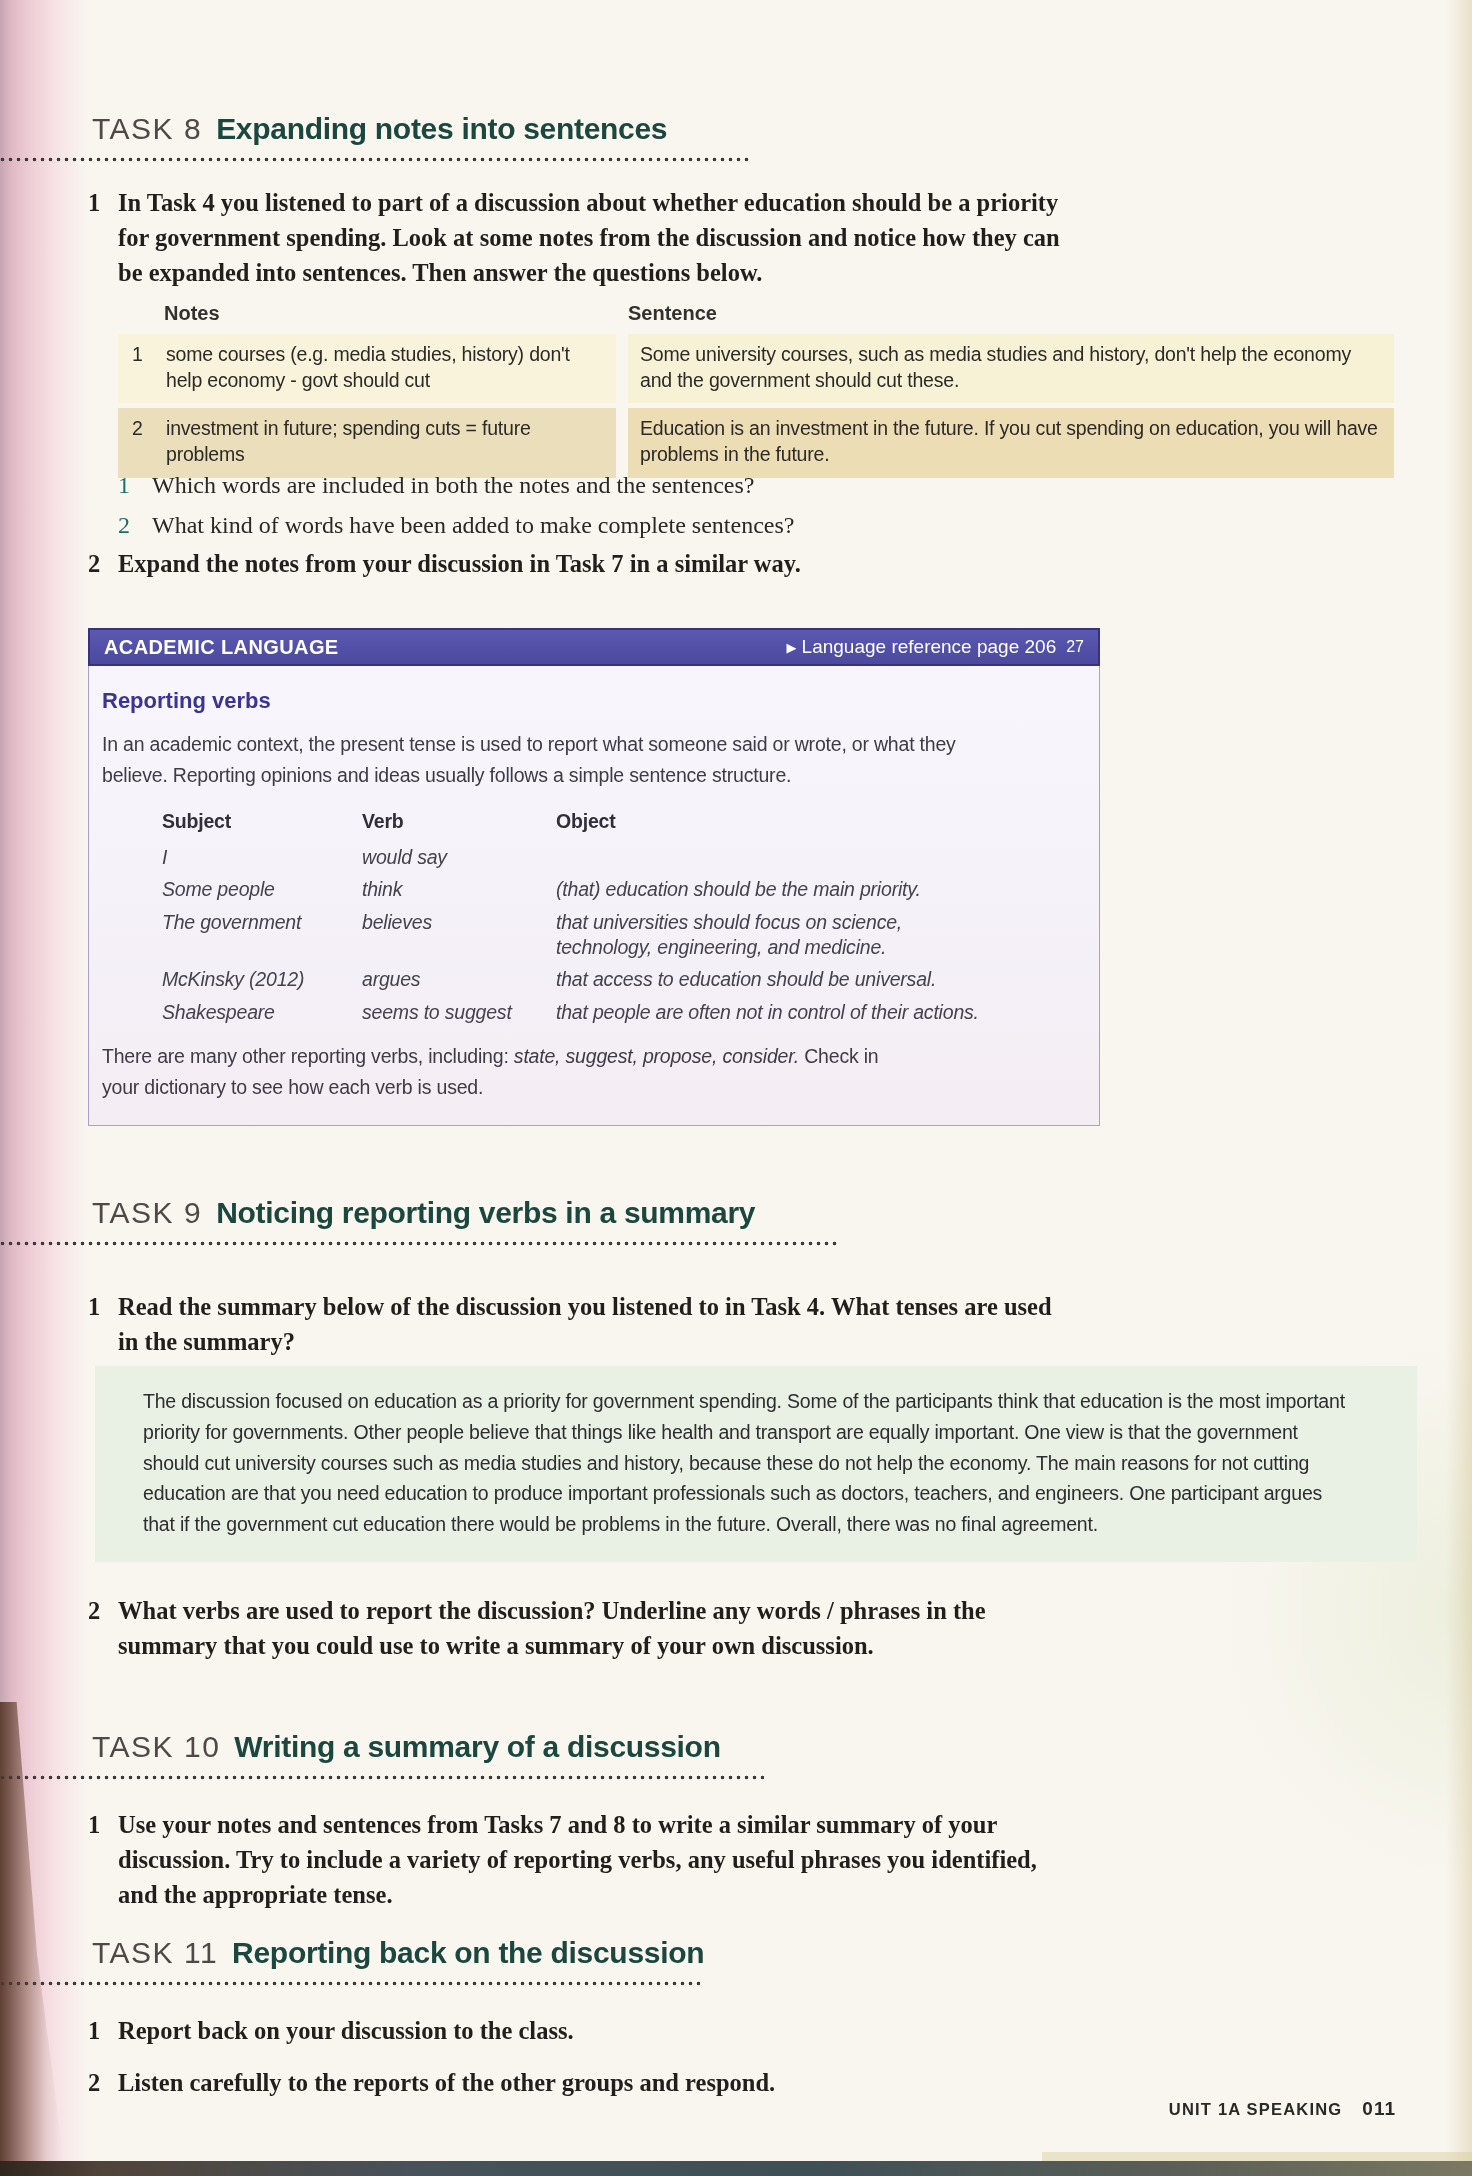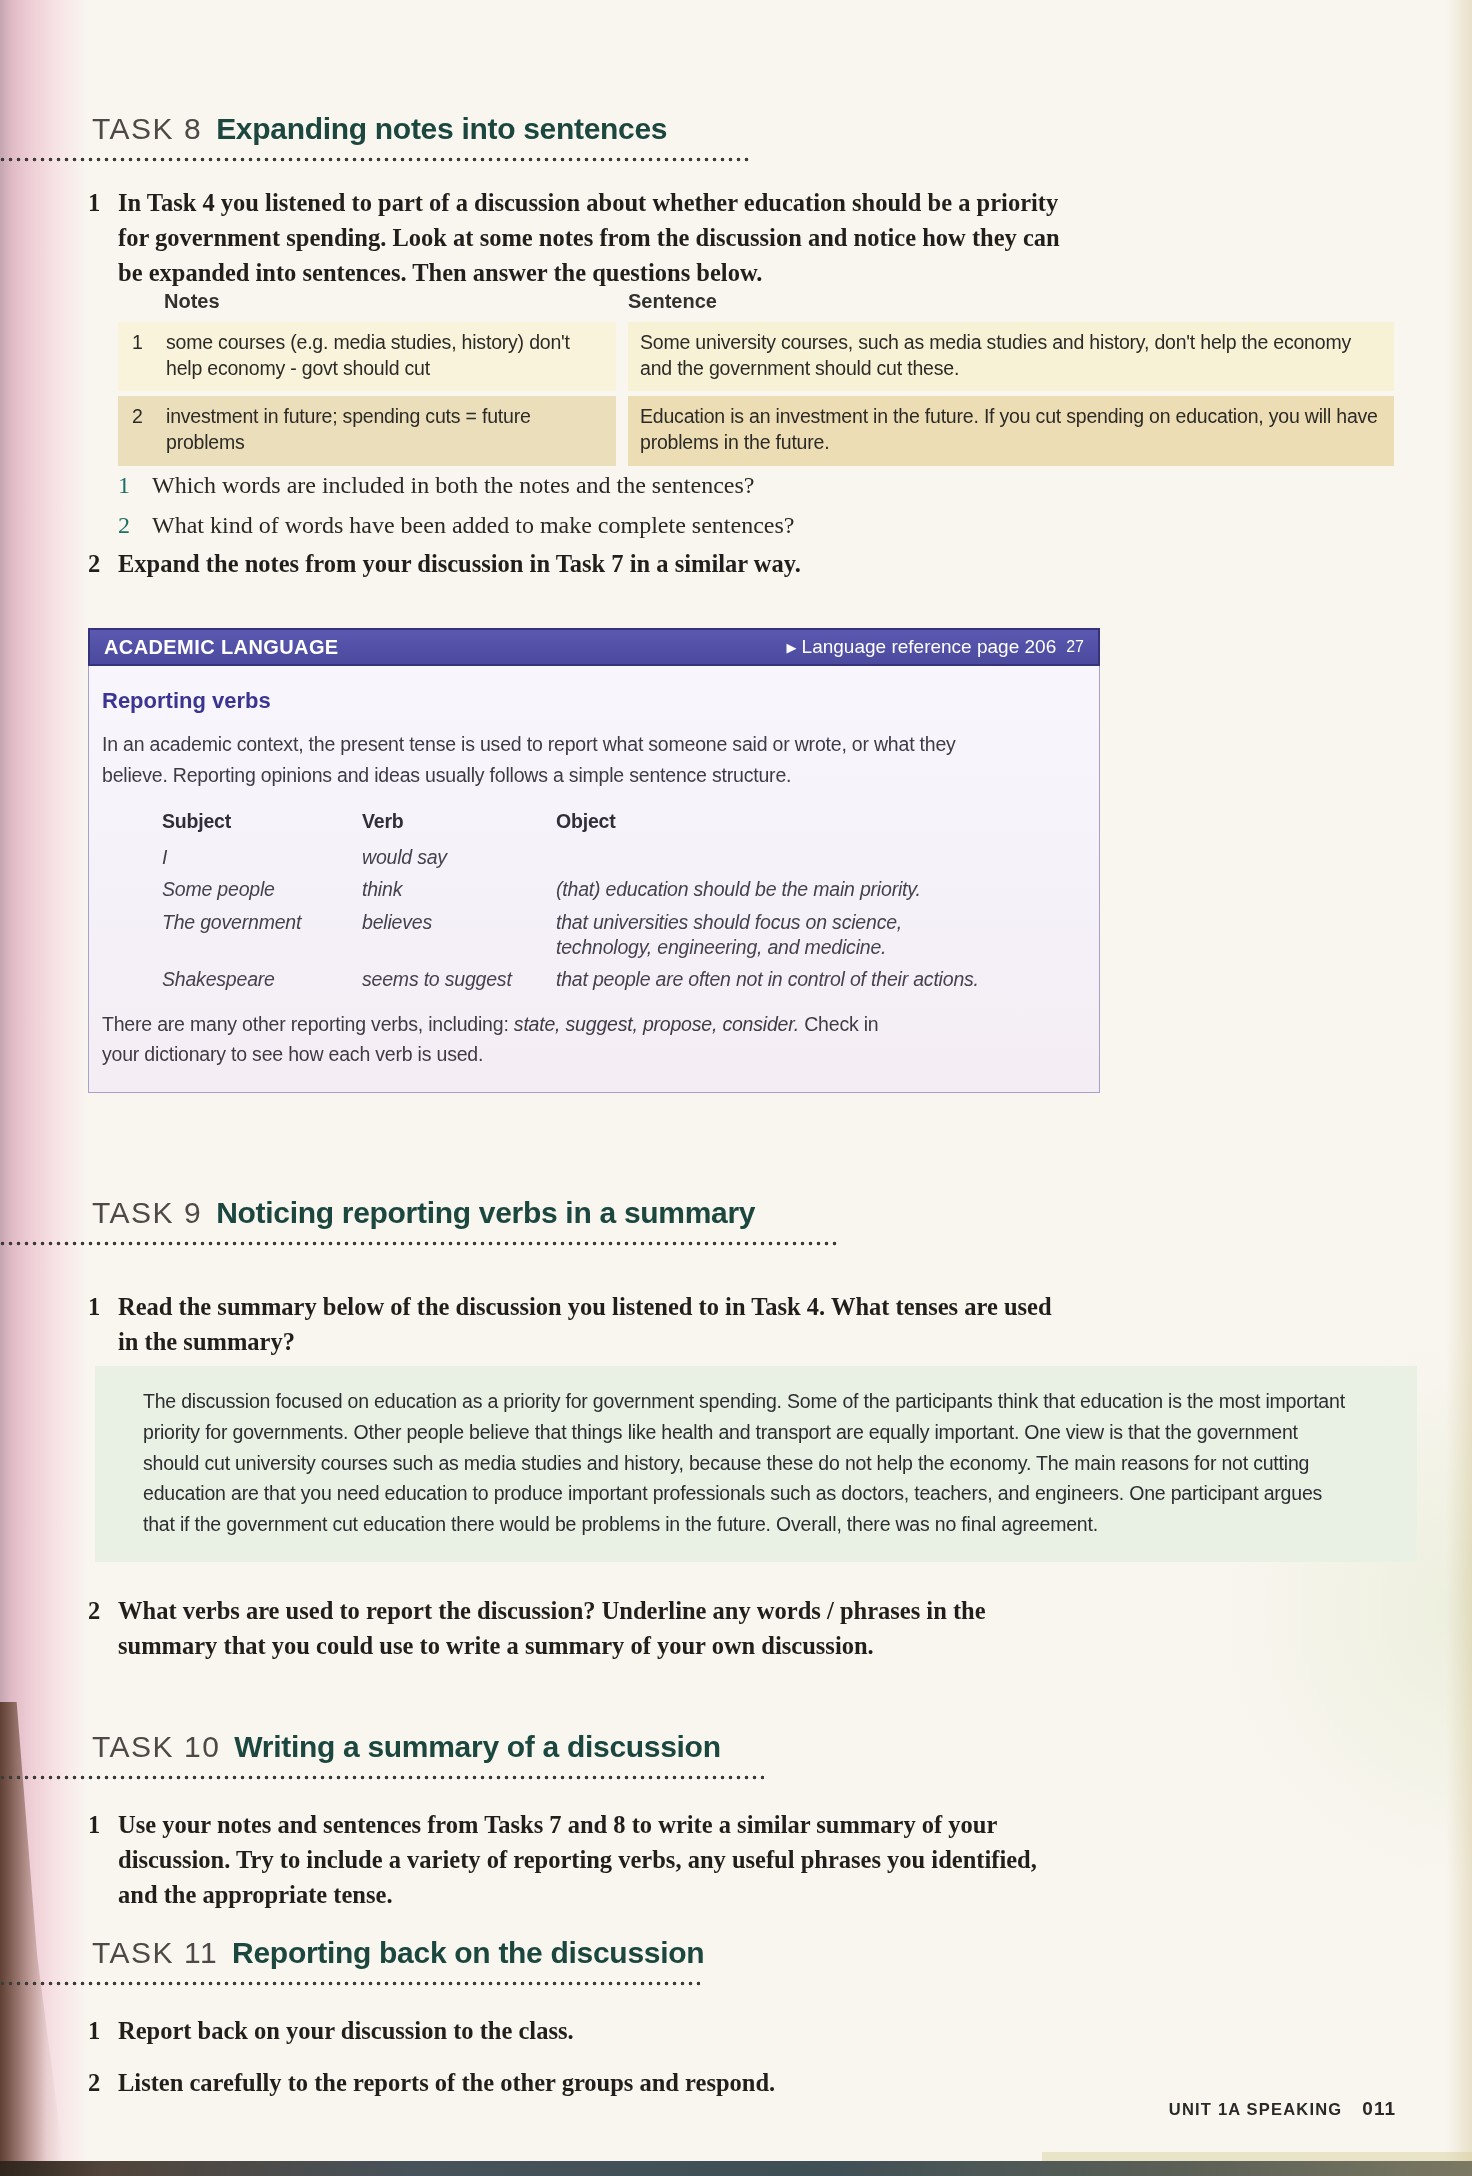--- a/index.html
+++ b/index.html
@@ -59,21 +59,21 @@
   }
 
   
   .questions { position:absolute; left:118px; }
   .q { display:flex; margin-bottom:13px; font-family:"Liberation Serif",serif; font-size:24px; color:#2b2724; }
   .q .qnum { color:#1e6f66; width:34px; flex:none; }
 
   
   .notes-table { position:absolute; left:118px; top:290px; width:1276px; }
   .nt-head, .nt-row { display:grid; grid-template-columns:46px 452px 12px 1fr; }
-  .nt-head { font-weight:700; font-size:20px; color:#33312e; margin-bottom:9px; }
+  .nt-head { font-weight:700; font-size:20px; color:#33312e; margin-bottom:9px;margin-top:12px; }
   .nt-row { font-size:19.5px; line-height:1.32; color:#2c2a26; margin-bottom:5px; letter-spacing:-0.2px; }
   .nt-row .numcell { padding:8px 0 0 14px; }
   .nt-row .cell { padding:8px 12px 10px 2px; }
   .nt-row .sent { padding-left:12px; }
   .row1 .numcell, .row1 .cell { background:#f8f3da; }
   .row1 .sent { background:#f7f2d6; }
   .row2 .numcell, .row2 .cell { background:#eadebb; }
   .row2 .sent { background:#ecddb4; }
   .nt-row .gut { background:transparent; }
 
@@ -206,20 +206,28 @@
           </div>
           <div class="svo-row">
             <div class="c">The government</div>
             <div class="c">believes</div>
             <div class="c">
               <div>that universities should focus on science,</div>
               <div>technology, engineering, and medicine.</div>
             </div>
           </div>
           <div class="svo-row">
+            <div class="c">McKinsky (2012)</div>
+            <div class="c">argues</div>
+            <div class="c">
+              <div>that access to education should be universal.</div>
+              <div></div>
+            </div>
+          </div>
+          <div class="svo-row">
             <div class="c">Shakespeare</div>
             <div class="c">seems to suggest</div>
             <div class="c">
               <div>that people are often not in control of their actions.</div>
               <div></div>
             </div>
           </div>
         </div>
         <div class="al-note">
           <span>There are many other reporting verbs, including: </span><span class="it">state, suggest, propose, consider.</span><span> Check in your dictionary to see how each verb is used.</span>

